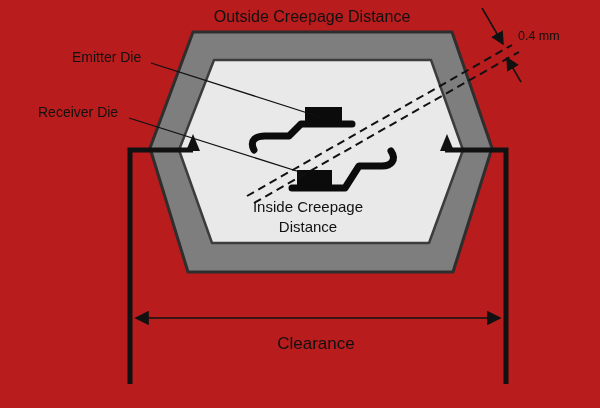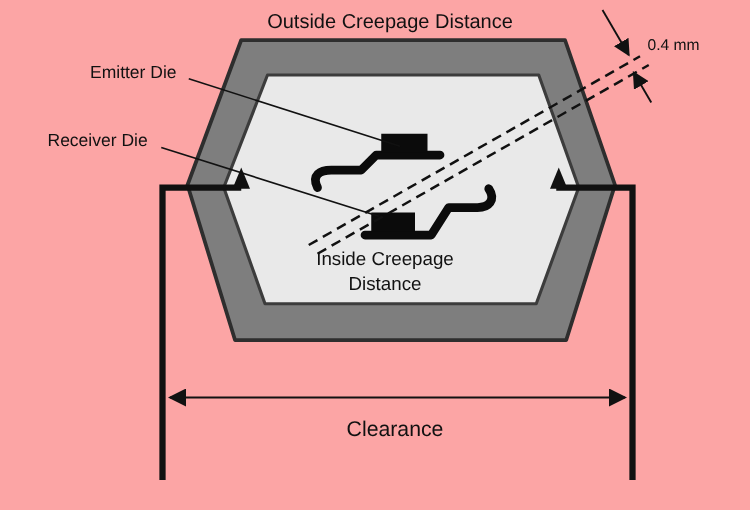--- a/index.html
+++ b/index.html
@@ -4,21 +4,21 @@
 <style>
   html, body {
     margin: 0;
     padding: 0;
     background: #ffffff;
   }
   #stage {
     position: relative;
     width: 600px;
     height: 408px;
-    background: #fca5a5;
+    background: #b91c1c;
     overflow: hidden;
     font-family: "Liberation Sans", sans-serif;
   }
   svg text {
     font-family: "Liberation Sans", sans-serif;
     fill: #111111;
   }
   .lbl-title    { font-size: 16px; }
   .lbl-side     { font-size: 14px; }
   .lbl-inside   { font-size: 15px; }

